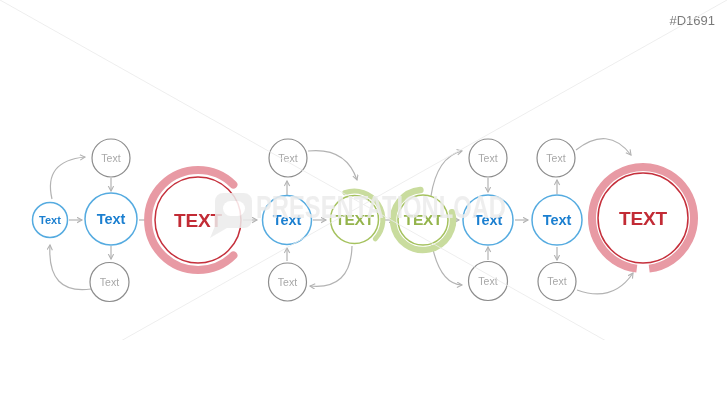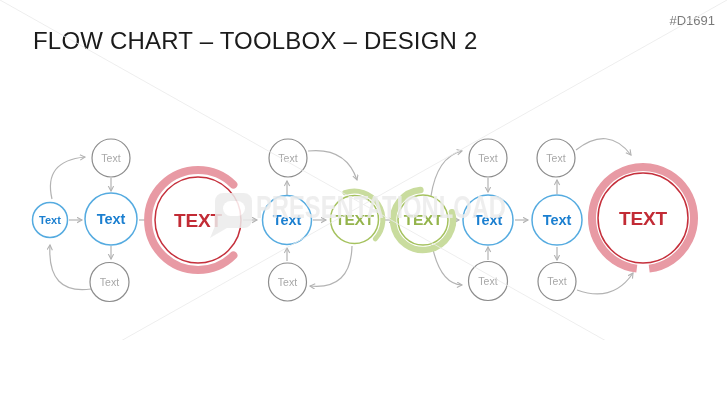--- a/index.html
+++ b/index.html
@@ -27,21 +27,20 @@
   .wm{pointer-events:none;opacity:.85;}
   .wm-line{stroke:#ebebeb;stroke-width:1;}
   .wm-text{fill:#ececec;font-weight:bold;font-size:32px;}
 </style>
 </head>
 <body>
 
 <div class="stage">
 
   <div class="slide-code">#D1691</div>
-  <div class="slide-title">FLOW CHART – TOOLBOX – DESIGN 2</div>
 
   <svg width="727" height="409" viewBox="0 0 727 409">
     <defs>
       <marker id="ah" markerWidth="8" markerHeight="8" refX="5.5" refY="3" orient="auto" markerUnits="userSpaceOnUse">
         <path d="M0.5,0.3 L5.5,3 L0.5,5.7" fill="none" stroke="#b3b3b3" stroke-width="1.1"></path>
       </marker>
     </defs>
 
     <g>
       <path class="conn" marker-end="url(#ah)" d="M69,220 L82,220"></path>

